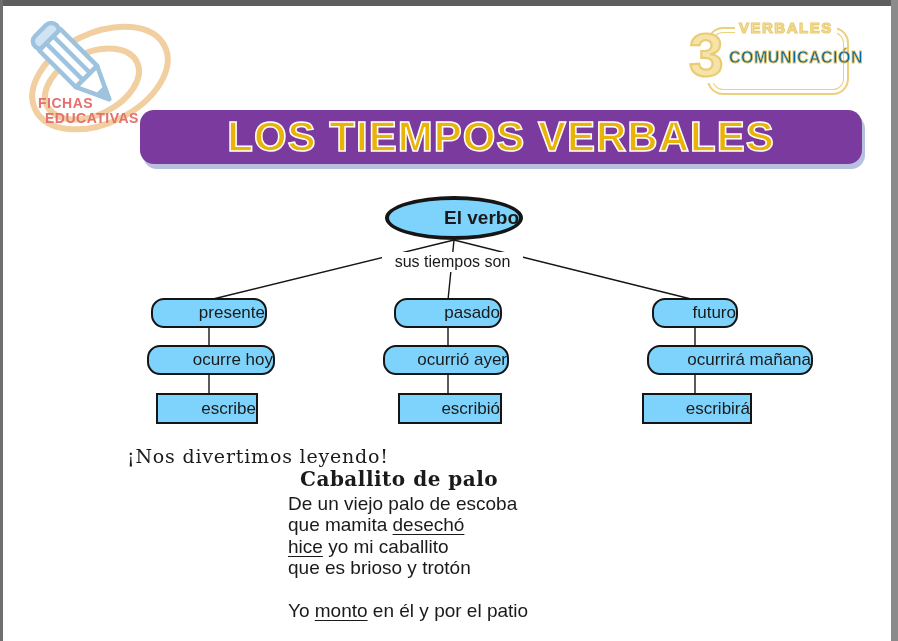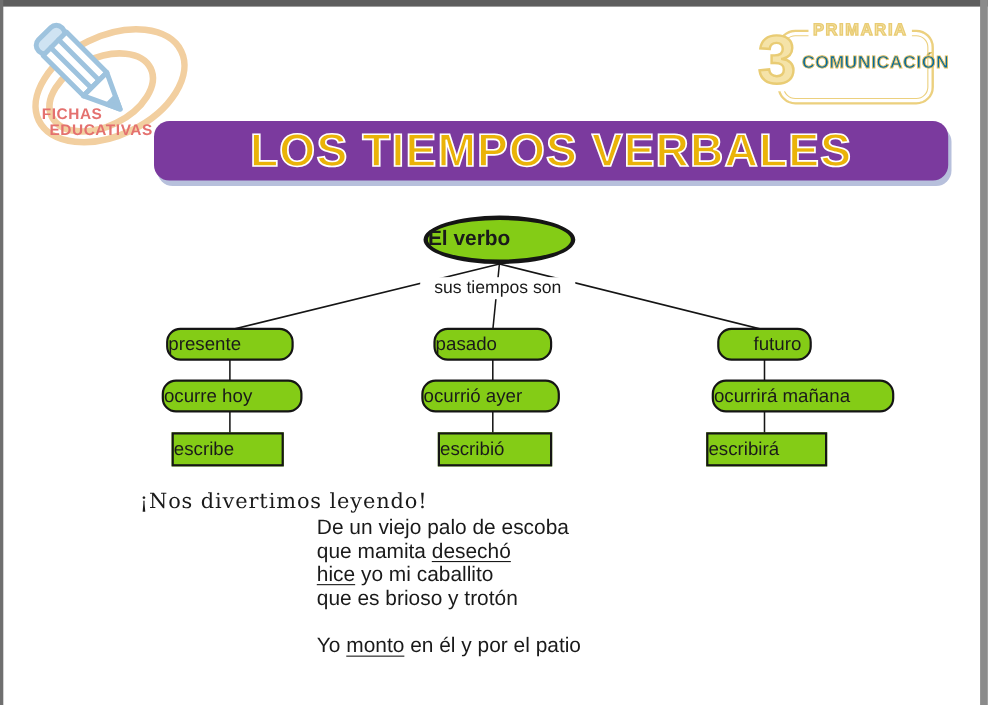--- a/index.html
+++ b/index.html
@@ -37,22 +37,22 @@
   
   .banner{position:absolute;left:140px;top:110px;width:722px;height:54px;
     background:#7b3a9e;border-radius:14px;box-shadow:3px 5px 0 #b7c0dc;z-index:5;}
   .banner-text{width:100%;height:100%;display:flex;align-items:center;justify-content:center;
     color:#eab308;font-size:42px;font-weight:900;-webkit-text-stroke:1.5px #ffffff;
     letter-spacing:1px;white-space:nowrap;}
 
   
   .diagram{position:absolute;left:0;top:190px;width:898px;height:245px;}
   .diagram svg.lines{position:absolute;left:0;top:0;z-index:0;}
-  .node{position:absolute;box-sizing:border-box;background:#84cc16;border:2px solid #151515;
-    text-align:left;font-size:17px;z-index:2;}
+  .node{position:absolute;box-sizing:border-box;background:#7dd3fc;border:2px solid #151515;
+    text-align:right;font-size:17px;z-index:2;}
   .node.oval{left:385px;top:6px;width:138px;height:44px;border-width:4px;border-radius:50%;
     font-weight:bold;font-size:19px;line-height:36px;}
   .node.round{border-radius:13px;height:30px;line-height:26px;}
   .node.rect{height:31px;line-height:27px;}
   .branch-label{position:absolute;left:382px;top:62px;width:141px;text-align:center;
     background:#ffffff;font-size:16px;z-index:1;padding:1px 0;}
   
   .c1-t{left:151px;top:108px;width:116px;}
   .c2-t{left:394px;top:108px;width:108px;}
   .c3-t{left:652px;top:108px;width:86px;padding-left:31px;}
@@ -93,21 +93,21 @@
       <line x1="5" y1="11" x2="5" y2="63"></line>
       <polygon points="-15,63 15,63 0,95" fill="#ffffff"></polygon>
       <polygon points="-5,84 5,84 0,95" fill="#9ec3de"></polygon>
     </g>
   </svg>
   <div class="brand-text brand-line1">FICHAS</div>
   <div class="brand-text brand-line2">EDUCATIVAS</div>
 </div>
 
 <div class="badge">
-  <div class="badge-level">PRIMARIA</div>
+  <div class="badge-level">VERBALES</div>
   <div class="badge-grade-mask"></div>
   <div class="badge-grade">3</div>
   <div class="badge-subject">COMUNICACIÓN</div>
 </div>
 
 <div class="banner">
   <div class="banner-text">LOS TIEMPOS VERBALES</div>
 </div>
 
 <div class="diagram">
@@ -135,20 +135,21 @@
   <div class="node round c2-m">ocurrió ayer</div>
   <div class="node round c3-m">ocurrirá mañana</div>
 
   <div class="node rect c1-e">escribe</div>
   <div class="node rect c2-e">escribió</div>
   <div class="node rect c3-e">escribirá</div>
 </div>
 
 <div class="reading-intro">¡Nos divertimos leyendo!</div>
 <div class="poem">
+  <div class="poem-title">Caballito de palo</div>
   <div>
       <div class="poem-line"><span>De un viejo palo de escoba</span></div>
       <div class="poem-line"><span>que mamita </span><span class="u">desechó</span></div>
       <div class="poem-line"><span class="u">hice</span><span> yo mi caballito</span></div>
       <div class="poem-line"><span>que es brioso y trotón</span></div>
       <div class="poem-line"></div>
       <div class="poem-line"><span>Yo </span><span class="u">monto</span><span> en él y por el patio</span></div>
     </div>
 </div>
 

